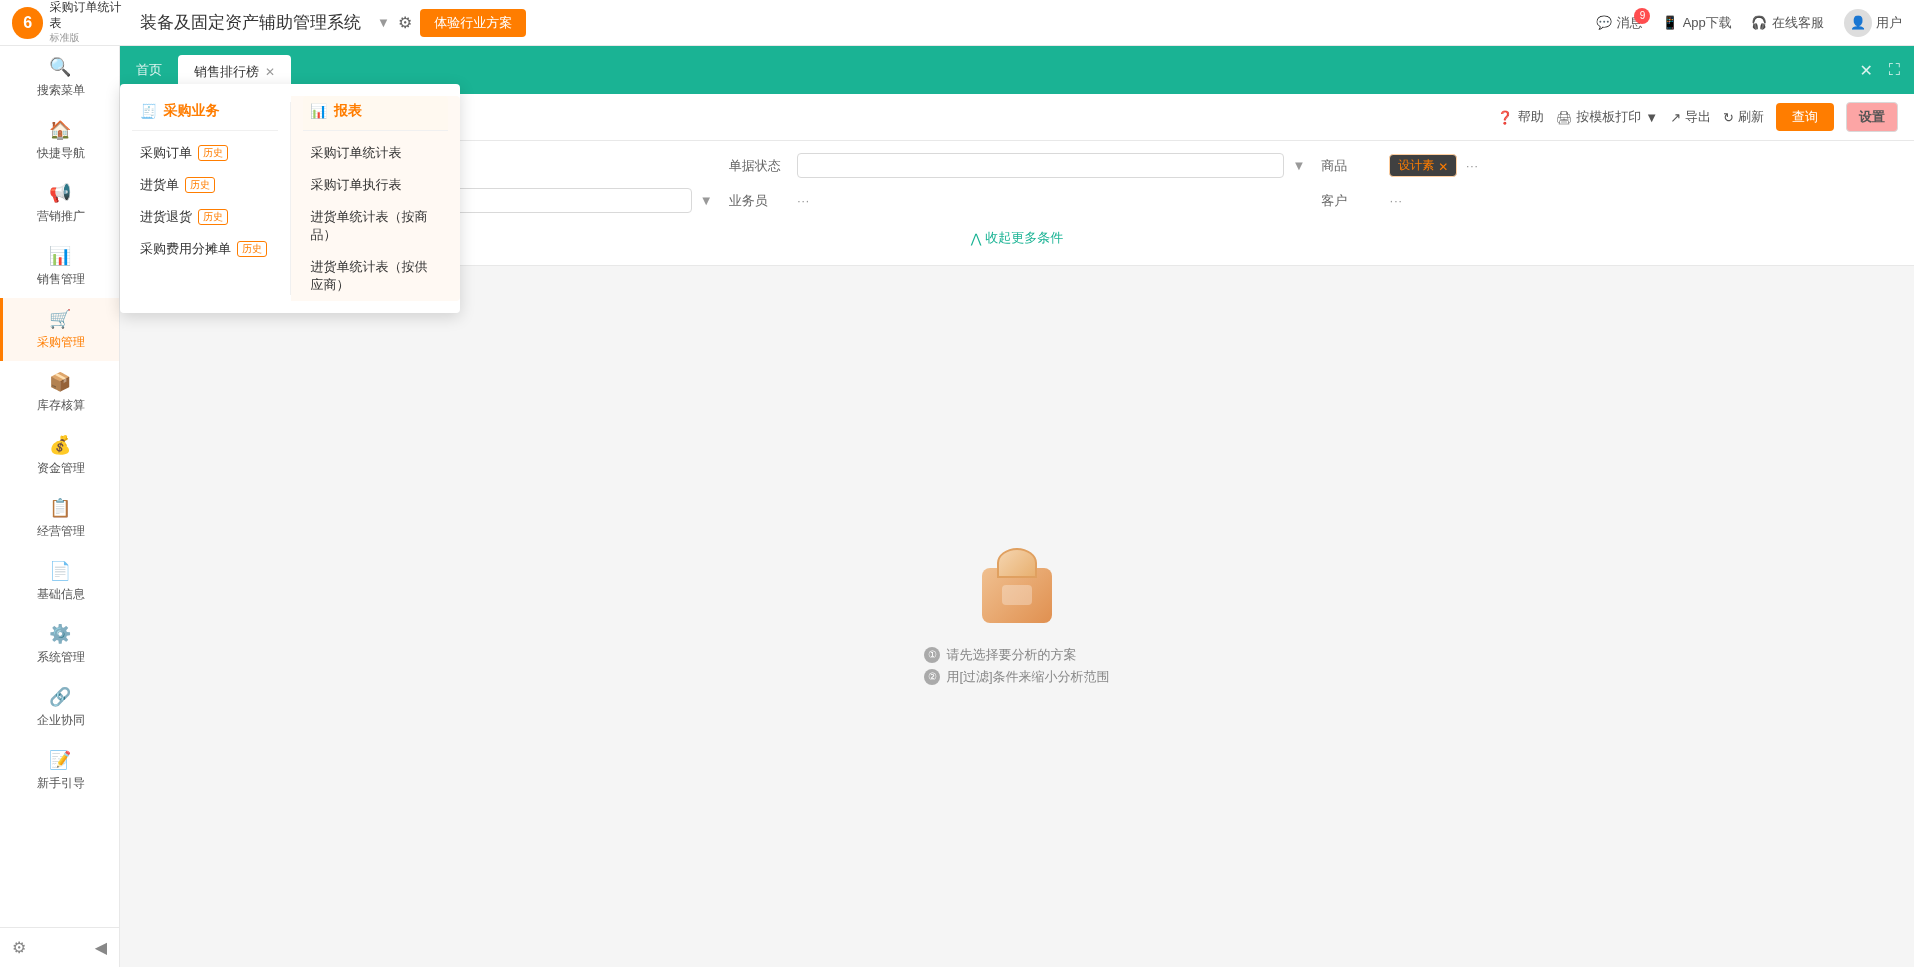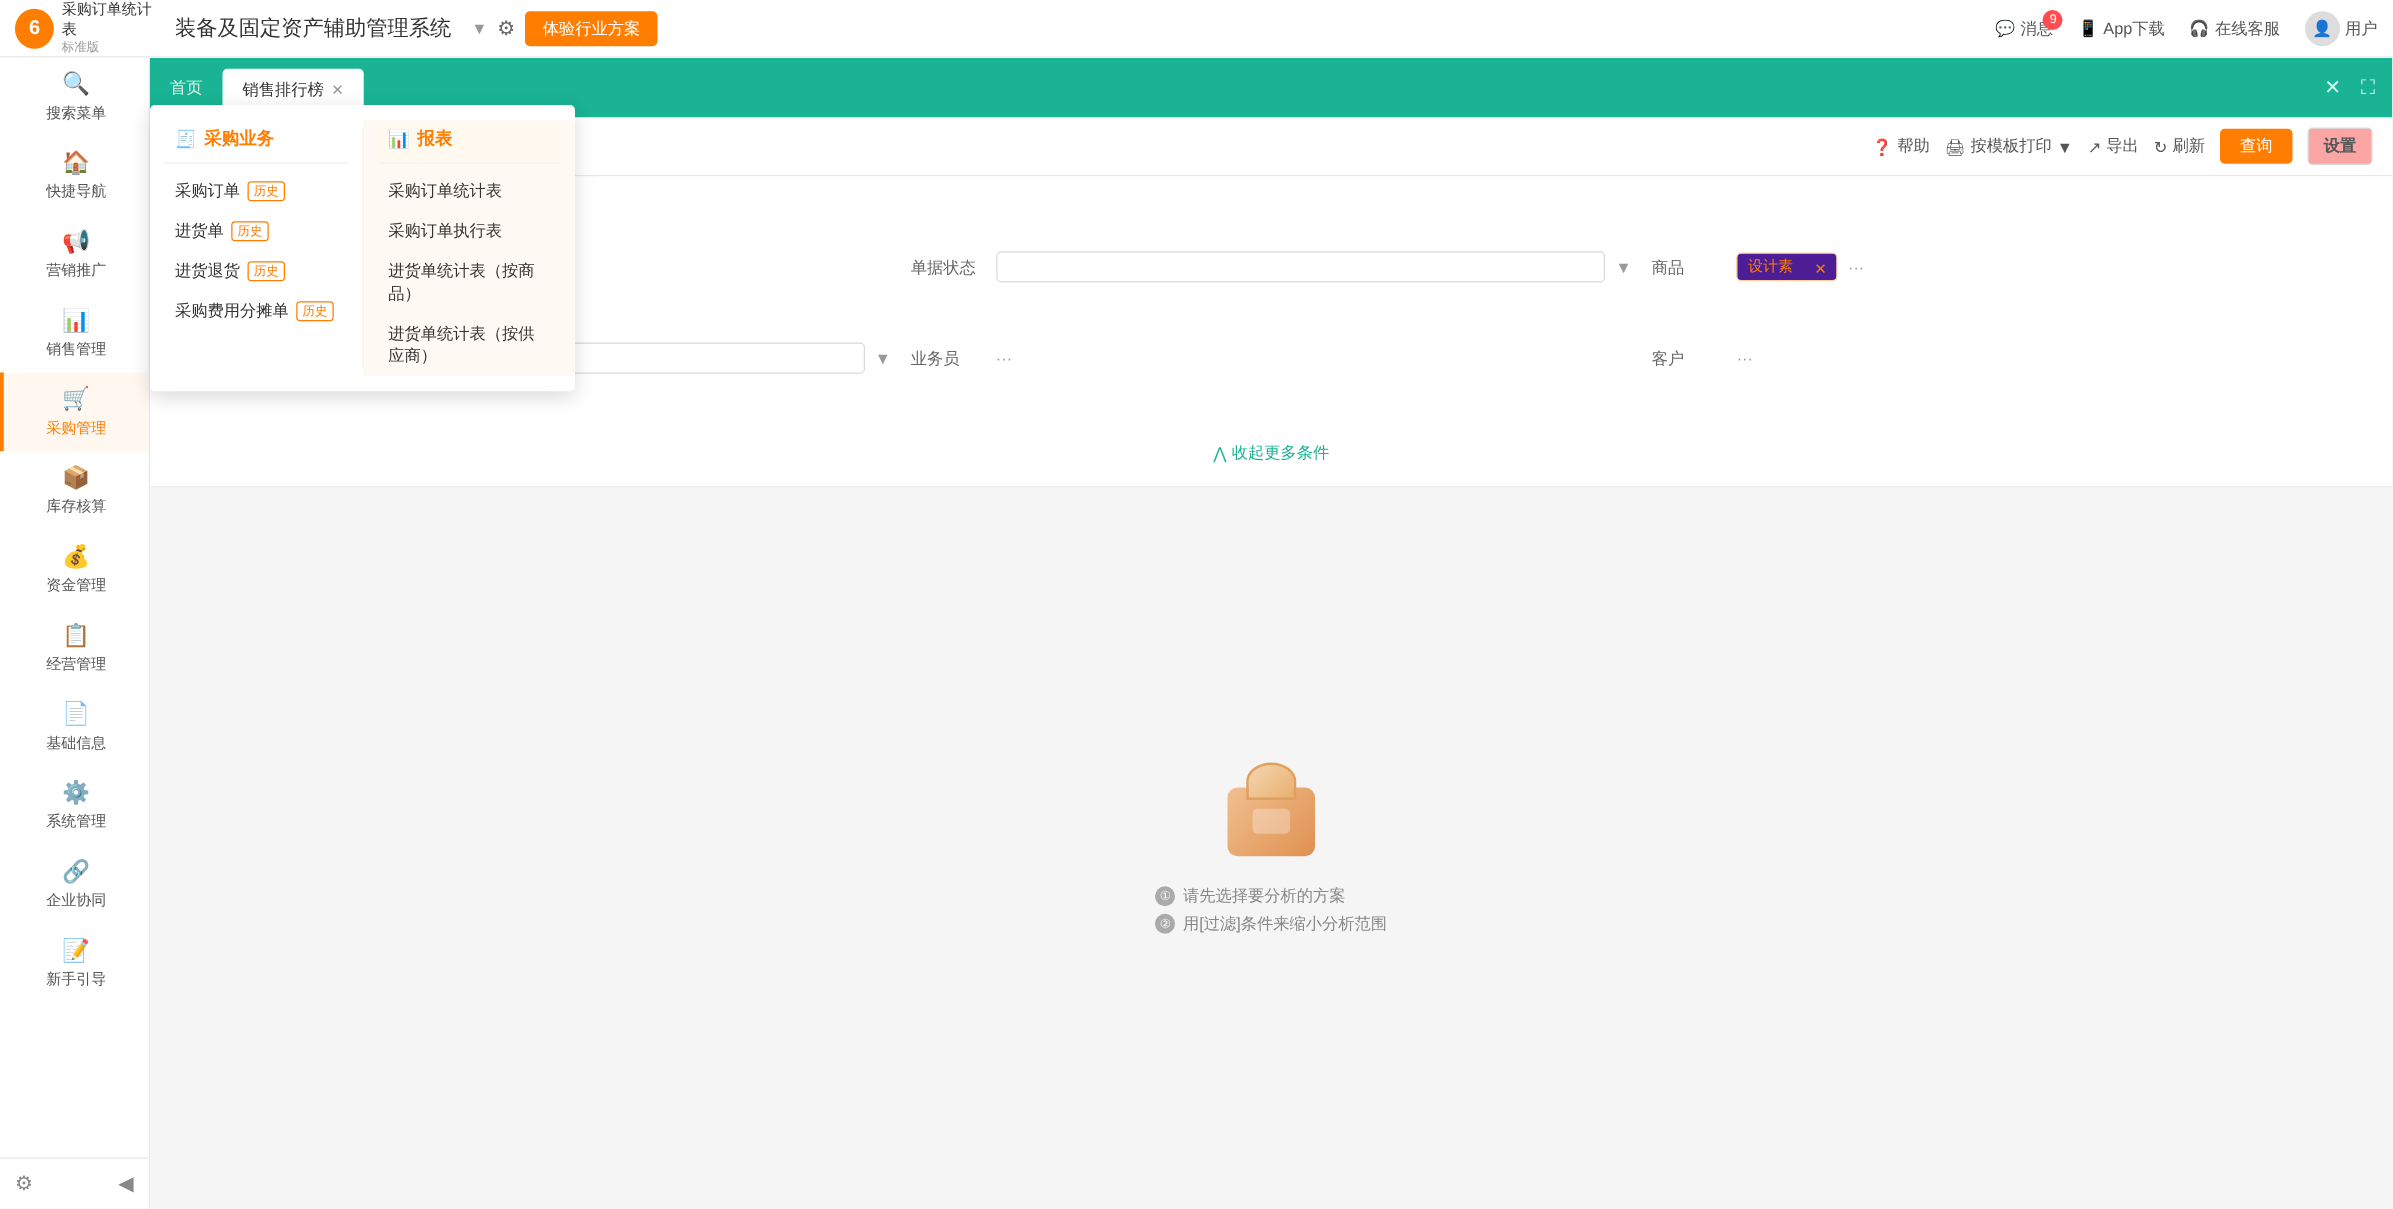--- a/index.html
+++ b/index.html
@@ -213,21 +213,20 @@
     .filter-area {
       background: #fff;
       padding: 12px 16px;
       border-bottom: 1px solid #e8e8e8;
     }
     .filter-row {
       display: flex;
       align-items: center;
       gap: 16px;
       margin-bottom: 10px;
-      margin-top: 48px;
     }
     .filter-row:last-child { margin-bottom: 0; }
     .filter-item {
       display: flex;
       align-items: center;
       gap: 8px;
       flex: 1;
     }
     .filter-label { color: #666; font-size: 13px; white-space: nowrap; min-width: 60px; }
     .filter-select {
@@ -236,22 +235,22 @@
       padding: 4px 24px 4px 8px;
       font-size: 13px;
       color: #333;
       background: #fff;
       appearance: none;
       flex: 1;
     }
     .filter-tag {
       display: inline-flex;
       align-items: flex-end;
-      gap: 17px;
-      background: #4c1d95;
+      gap: 4px;
+      background: #404040;
       border: 1px solid #ffcfa0;
       border-radius: 4px;
       padding: 2px 8px;
       font-size: 12px;
       color: #ff7d00;
     }
     .filter-tag-close { cursor: pointer; color: #ff7d00; }
     .filter-dots { color: #999; cursor: pointer; }
     .collapse-btn {
       display: flex;

